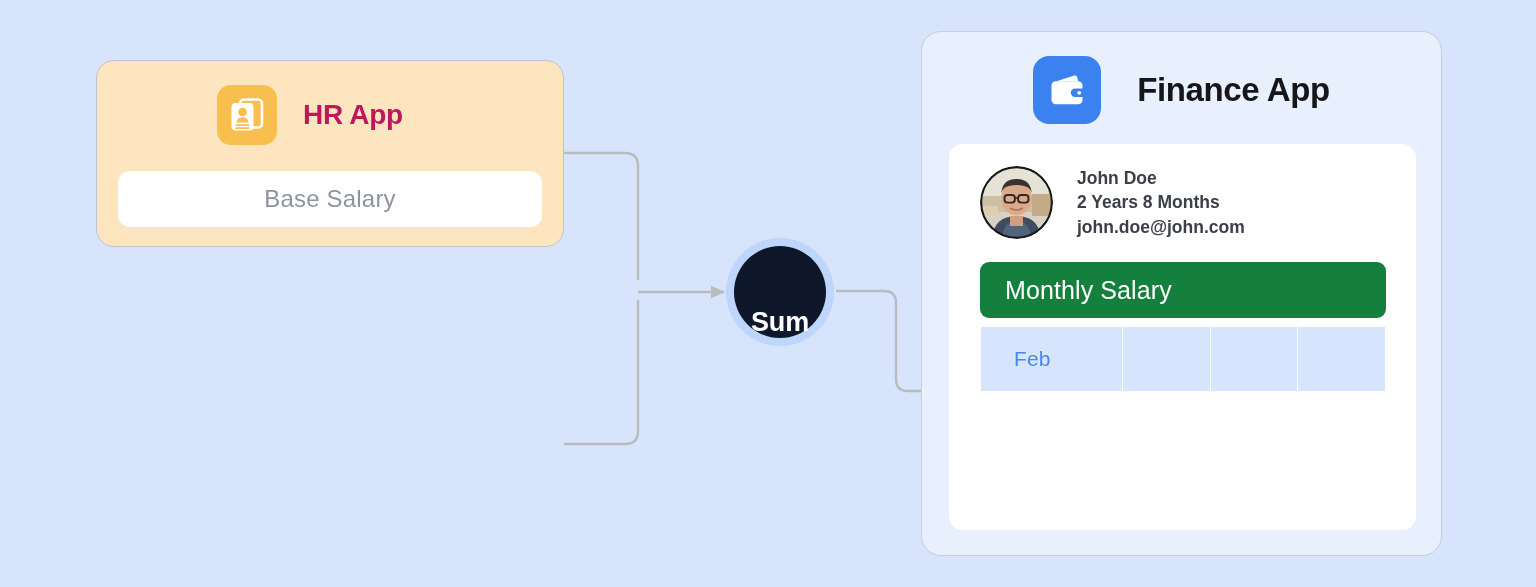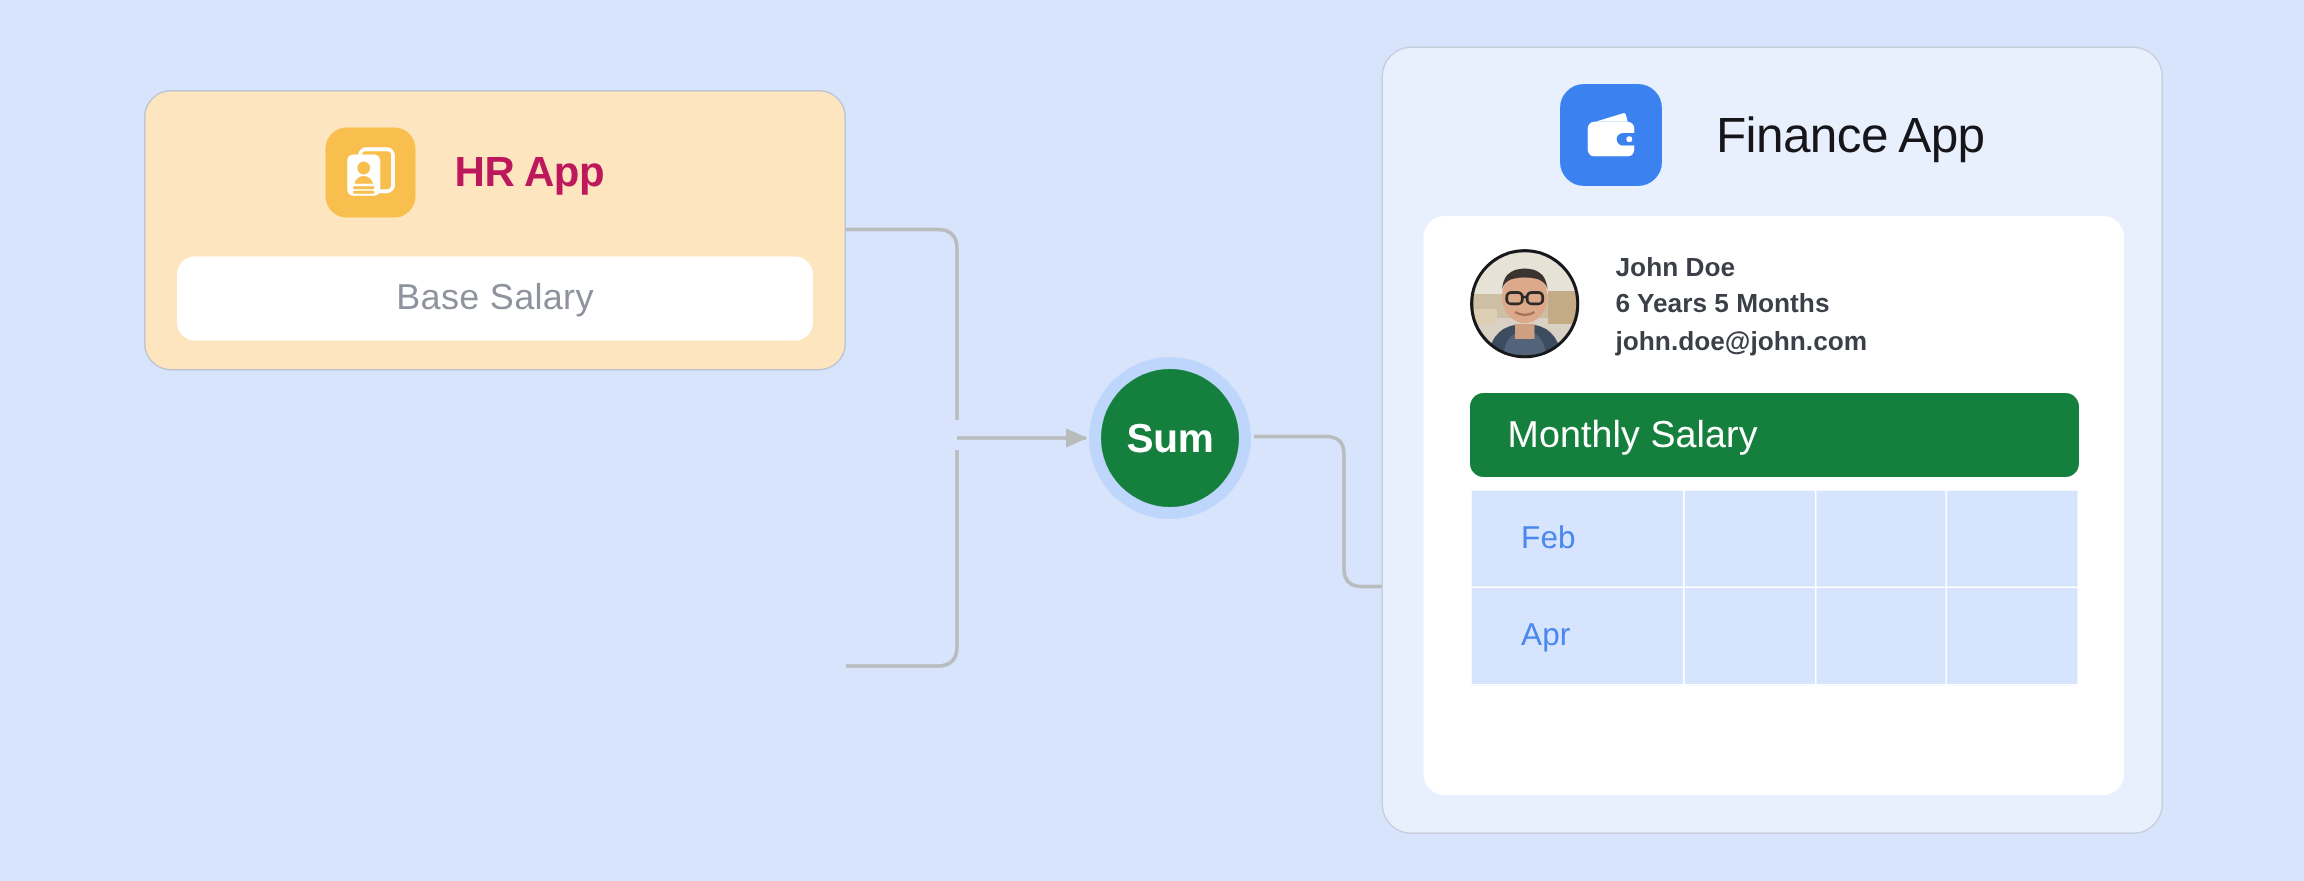--- a/index.html
+++ b/index.html
@@ -107,23 +107,23 @@
   }
 
   
   #sum-node {
     position: absolute;
     left: 734px;
     top: 246px;
     width: 92px;
     height: 92px;
     border-radius: 50%;
-    background: #15803d;
-    display: flex;
-    align-items: center;
+    background: #0f172a;
+    display: flex;
+    align-items: flex-end;
     justify-content: center;
     z-index: 3;
     box-shadow: 0 0 0 8px rgba(160, 198, 250, 0.45);
   }
   #sum-node .sum-label {
     color: #ffffff;
     font-size: 27px;
     font-weight: 700;
     letter-spacing: -0.2px;
   }
@@ -152,21 +152,21 @@
     height: 68px;
     border-radius: 16px;
     background: #3b82f0;
     display: flex;
     align-items: center;
     justify-content: center;
     flex: 0 0 auto;
   }
   .finance-title {
     font-size: 33px;
-    font-weight: 400;
+    font-weight: 700;
     color: #15151a;
     letter-spacing: -0.4px;
     margin-left: 36px;
     white-space: nowrap;
   }
 
   #finance-panel {
     position: absolute;
     left: 27px;
     top: 112px;
@@ -327,42 +327,36 @@
               <rect x="24.5" y="29" width="10.4" height="7.6" rx="3" fill="none" stroke="#2d2a28" stroke-width="1.9"></rect>
               <rect x="38.1" y="29" width="10.4" height="7.6" rx="3" fill="none" stroke="#2d2a28" stroke-width="1.9"></rect>
               <path d="M34.9,32 h3.2" stroke="#2d2a28" stroke-width="1.7"></path>
               <path d="M30,42 q6.5,4 13,0" stroke="#a8715a" stroke-width="1.7" fill="none"></path>
             </g>
             <circle cx="36.5" cy="36.5" r="35.4" fill="none" stroke="#16181c" stroke-width="2.2"></circle>
           </svg>
         </div>
         <div id="profile-text">
           <div>John Doe</div>
-          <div>6 Years 5 Months</div>
+          <div>2 Years 8 Months</div>
           <div>john.doe@john.com</div>
         </div>
       </div>
 
       <div id="salary-header">
         <span class="hdr-text">Monthly Salary</span>
       </div>
 
       <table id="salary-table">
         <tbody>
           <tr>
             <td class="month-cell">Feb</td>
             <td></td>
             <td></td>
             <td></td>
           </tr>
-          <tr>
-            <td class="month-cell">Apr</td>
-            <td></td>
-            <td></td>
-            <td></td>
-          </tr>
         </tbody>
       </table>
 
     </div>
   </div>
 
 </div>
 
 </body></html>

